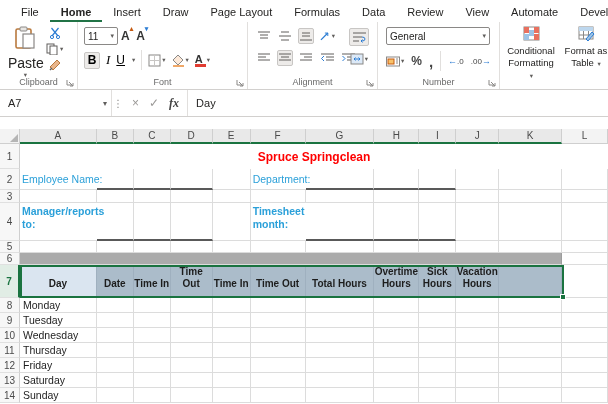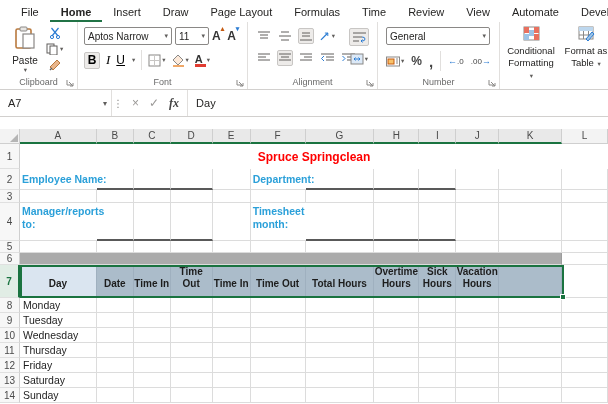--- a/index.html
+++ b/index.html
@@ -20,21 +20,21 @@
   .launcher svg { display:block; }
   .icon-btn { display:flex; align-items:center; justify-content:center; color:#444; }
   .combo { border:1px solid #8a8886; border-radius:2px; background:#fff; display:flex; align-items:center;
            font-size:10px; color:#252423; height:18px; padding:0 3px; }
   .combo .arrow { margin-left:auto; color:#605e5c; font-size:7px; padding-left:3px; }
   .dd { font-size:6.5px; color:#605e5c; margin-left:1px; }
   .boxed { border:1px solid #c8c6c4; background:#edebe9; border-radius:2px; }
 
   .g-clipboard { width:78px; }
   .paste { position:absolute; left:8px; top:4px; width:34px; text-align:center; }
-  .paste .plabel { font-size:10px; color:#252423; margin-top:1px; }
+  .paste .plabel { font-size:14px; color:#252423; margin-top:1px; }
   .clipside { position:absolute; left:46px; top:5px; display:flex; flex-direction:column; gap:4px; }
 
   .g-font { width:170px; }
   .fontrow1 { position:absolute; left:6px; top:5px; display:flex; gap:3px; align-items:center; }
   .fontrow2 { position:absolute; left:6px; top:29px; display:flex; gap:6px; align-items:center; height:18px; }
   .grow { font-weight:700; font-size:12px; color:#333; position:relative; }
   .grow sup { font-size:7px; position:relative; top:-4px; }
   .bld { font-weight:700; font-size:12px; width:16px; height:17px; text-align:center; }
   .ital { font-family:"Liberation Serif", serif; font-style:italic; font-size:13px; }
   .undl { text-decoration:underline; font-size:12px; }
@@ -82,21 +82,21 @@
   .row { display:flex; }
   .rh { width:20px; background:#f7f7f7; border-right:1px solid #cfcfcf; border-bottom:1px solid #e0e0e0;
         font-size:10px; color:#4a4a4a; display:flex; align-items:center; justify-content:center; }
   .rh.sel { background:#e1ede5; color:#1a7340; font-weight:700; border-right:2px solid #1a7340; }
   .c { border-right:1px solid #dcdcdc; border-bottom:1px solid #dcdcdc; font-size:10.5px; color:#1d1d1d; }
   .c.clear { border-right:none; border-bottom:none; }
   .cA{width:77px}.cB{width:37px}.cC{width:37px}.cD{width:42px}.cE{width:38px}.cF{width:55px}
   .cG{width:69px}.cH{width:45px}.cI{width:37px}.cJ{width:43px}.cK{width:63px}.cL{width:46px}
   .title { width:588px; display:flex; align-items:center; justify-content:center;
            font-size:12px; font-weight:700; border-bottom:none; }
-  .bluelab { font-weight:700; white-space:nowrap; overflow:visible; position:relative; z-index:2;
+  .bluelab { font-weight:400; white-space:nowrap; overflow:visible; position:relative; z-index:2;
              display:flex; align-items:center; padding-left:2px; border-right:none; }
   .bluelab2 { font-weight:700; position:relative; z-index:2; padding:2px 0 12px 2px; line-height:1.25; border-right:none; }
   .uline { border-bottom:2px solid #595959; }
   .grayrow { background:#ababab; border-right:1px solid #9d9d9d; }
   .th { background:#abbcca; display:flex; align-items:flex-end; justify-content:center; text-align:center;
         font-weight:700; font-size:10px; line-height:1.15; padding-bottom:8px; border-right:1px solid #9fb0bf; border-bottom:1px solid #9fb0bf; }
   .th.activecell { background:#dae5f0; }
   .daycell { display:flex; align-items:center; padding-left:3px; }
   .selbox { position:absolute; left:20px; width:544px; border:2px solid #1a7340; pointer-events:none; z-index:5; }
   .handle { position:absolute; right:-4px; bottom:-4px; width:6px; height:6px; background:#1a7340; border:1px solid #fff; }
@@ -106,21 +106,21 @@
 
 <div class="app">
 
   <div class="tabbar">
     <div class="tab">File</div>
     <div class="tab active">Home</div>
     <div class="tab">Insert</div>
     <div class="tab">Draw</div>
     <div class="tab">Page Layout</div>
     <div class="tab">Formulas</div>
-    <div class="tab">Time</div>
+    <div class="tab">Data</div>
     <div class="tab">Review</div>
     <div class="tab">View</div>
     <div class="tab">Automate</div>
     <div class="tab">Developer</div>
 
   </div>
 
   <div class="ribbon">
 
     <div class="group g-clipboard">
@@ -160,24 +160,20 @@
       <div class="glabel">Clipboard</div>
       <div class="launcher">
           <svg width="8" height="8" viewBox="0 0 8 8">
             <path d="M1 1 V6 H6 M3 3 L7 7 M7 4 V7 H4" stroke="#8a8886" fill="none"></path>
           </svg>
         </div>
     </div>
 
     <div class="group g-font">
       <div class="fontrow1">
-        <div class="combo" style="width:88px">
-          <span>Aptos Narrow</span>
-          <span class="arrow">▾</span>
-        </div>
         <div class="combo" style="width:34px">
           <span>11</span>
           <span class="arrow">▾</span>
         </div>
         <span class="grow"><span>A</span><sup style="color:#c55a11">▴</sup></span>
         <span class="grow"><span>A</span><sup style="color:#2b7cd3">▾</sup></span>
       </div>
       <div class="fontrow2">
         <span class="bld boxed">B</span>
         <span class="ital">I</span>

